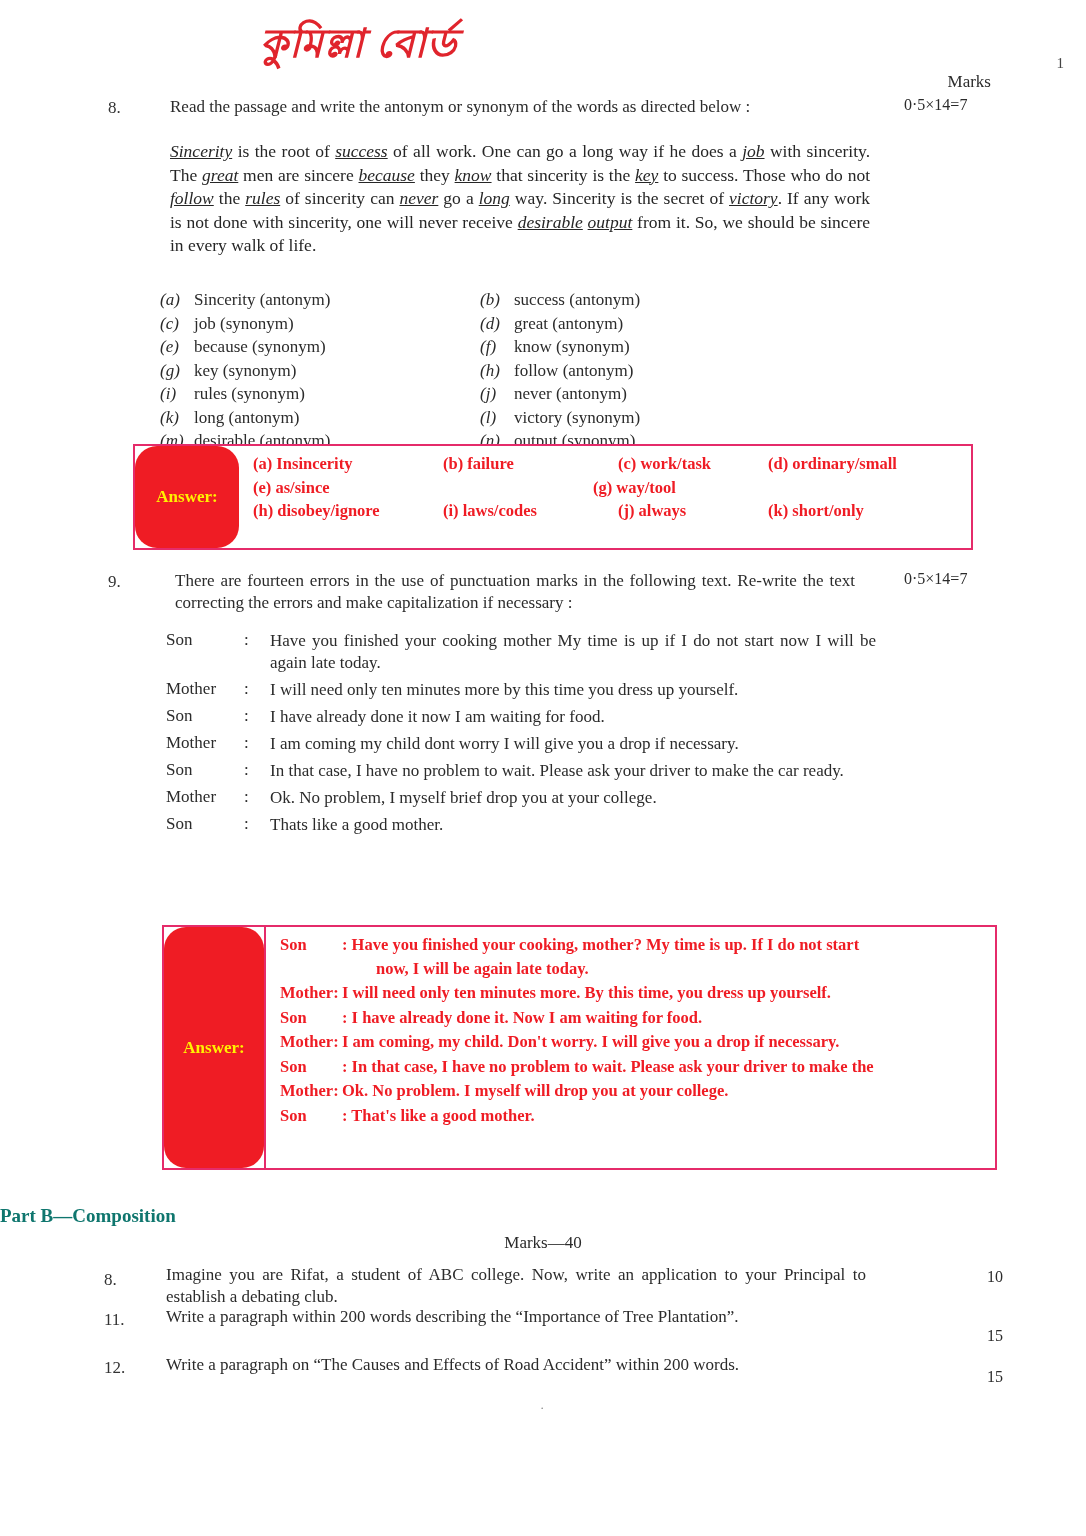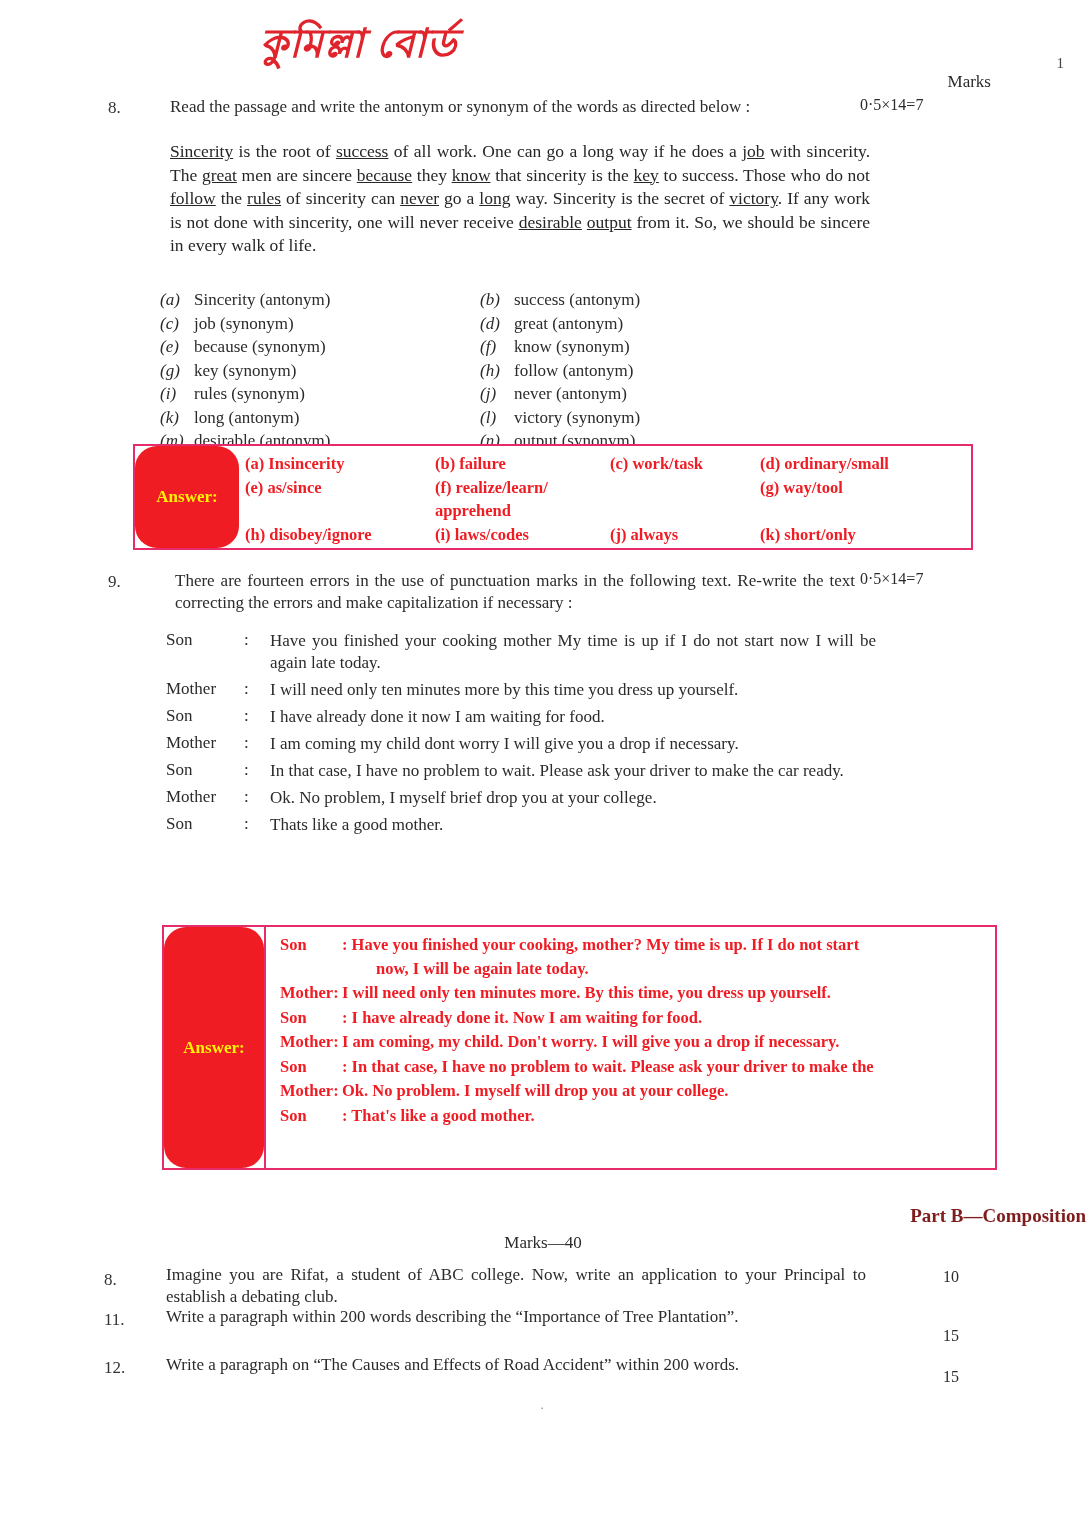--- a/index.html
+++ b/index.html
@@ -52,20 +52,21 @@
   
   .qnum {
     position: absolute;
     font-size: 17px;
     color: #333;
   }
   .qmark {
     position: absolute;
     font-size: 16px;
     color: #2b2b2b;
+    margin-left: 44px;
   }
   .qtext {
     position: absolute;
     font-size: 17px;
     line-height: 22px;
     color: #2b2b2b;
     text-align: justify;
   }
 
   
@@ -75,21 +76,21 @@
     top: 96px; left: 170px; width: 690px;
   }
   #q8-passage {
     position: absolute;
     top: 140px; left: 170px; width: 700px;
     font-size: 17.5px;
     line-height: 23.5px;
     text-align: justify;
     color: #262626;
   }
-  #q8-passage u { text-decoration: underline; }
+  #q8-passage u { text-decoration: underline; font-style: italic; }
 
   .opt-grid {
     position: absolute;
     top: 288px; left: 160px;
     width: 640px;
     font-size: 17px;
     line-height: 23.5px;
     color: #2b2b2b;
   }
   .opt-grid .row { display: flex; }
@@ -126,21 +127,21 @@
     font-weight: bold;
   }
 
   #ans8 {
     top: 444px; left: 133px; width: 840px; height: 106px;
   }
   #ans8 .answer-tag { width: 104px; }
   #ans8 .answer-body {
     font-size: 16.5px;
     line-height: 23.5px;
-    padding-left: 6px;
+    padding-left: 14px;
   }
   #ans8 .arow { display: flex; }
   #ans8 .acell { flex: none; }
   #ans8 .c1 { width: 190px; }
   #ans8 .c2 { width: 175px; }
   #ans8 .c3 { width: 150px; }
   #ans8 .c4 { width: 180px; }
 
   
   #q9-num { top: 572px; left: 108px; }
@@ -173,24 +174,24 @@
   }
   #ans9 .a-row { display: flex; margin-bottom: 1px; }
   #ans9 .a-spk { width: 62px; flex: none; }
   #ans9 .a-line { flex: 1; }
   #ans9 .a-line .ind { display: block; padding-left: 34px; }
 
   
   .partb-title {
     position: absolute;
     top: 1205px; left: 0; width: 1086px;
-    text-align: right;
+    text-align: left;
     font-size: 19px;
     font-weight: bold;
-    color: #7f1d1d;
+    color: #0f766e;
   }
   .partb-marks {
     position: absolute;
     top: 1233px; left: 0; width: 1086px;
     text-align: center;
     font-size: 17px;
     color: #2b2b2b;
   }
 
   #q10-num { top: 1270px; left: 104px; }
@@ -303,21 +304,20 @@
     <div class="answer-tag">Answer:</div>
     <div class="answer-body">
       <div class="arow">
         <span class="acell c1">(a) Insincerity</span>
         <span class="acell c2">(b) failure</span>
         <span class="acell c3">(c) work/task</span>
         <span class="acell c4">(d) ordinary/small</span>
       </div>
       <div class="arow">
         <span class="acell c1">(e) as/since</span>
-        <span class="acell c2">(f) realize/learn/ apprehend</span>
         <span class="acell c3"></span>
         <span class="acell c4">(g) way/tool</span>
       </div>
       <div class="arow">
         <span class="acell c1">(h) disobey/ignore</span>
         <span class="acell c2">(i) laws/codes</span>
         <span class="acell c3">(j) always</span>
         <span class="acell c4">(k) short/only</span>
       </div>
     </div>

